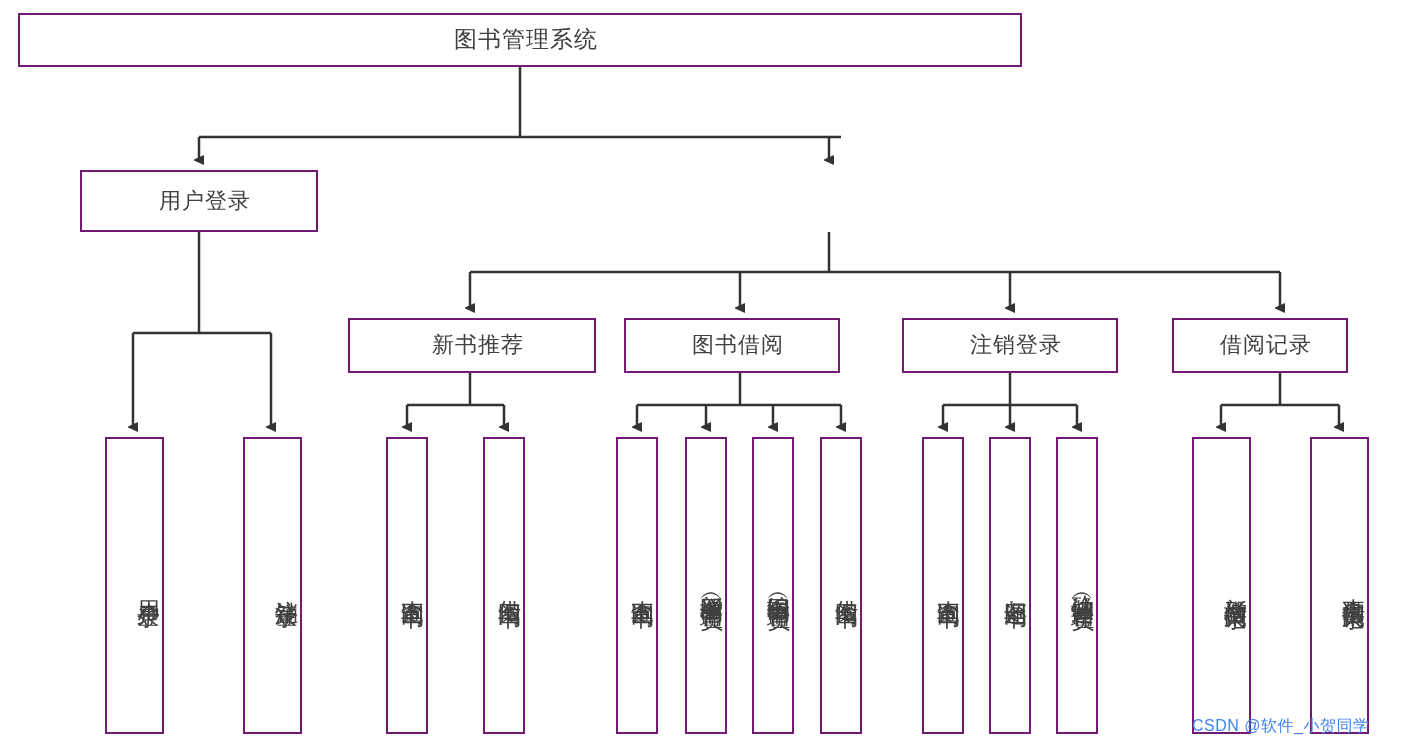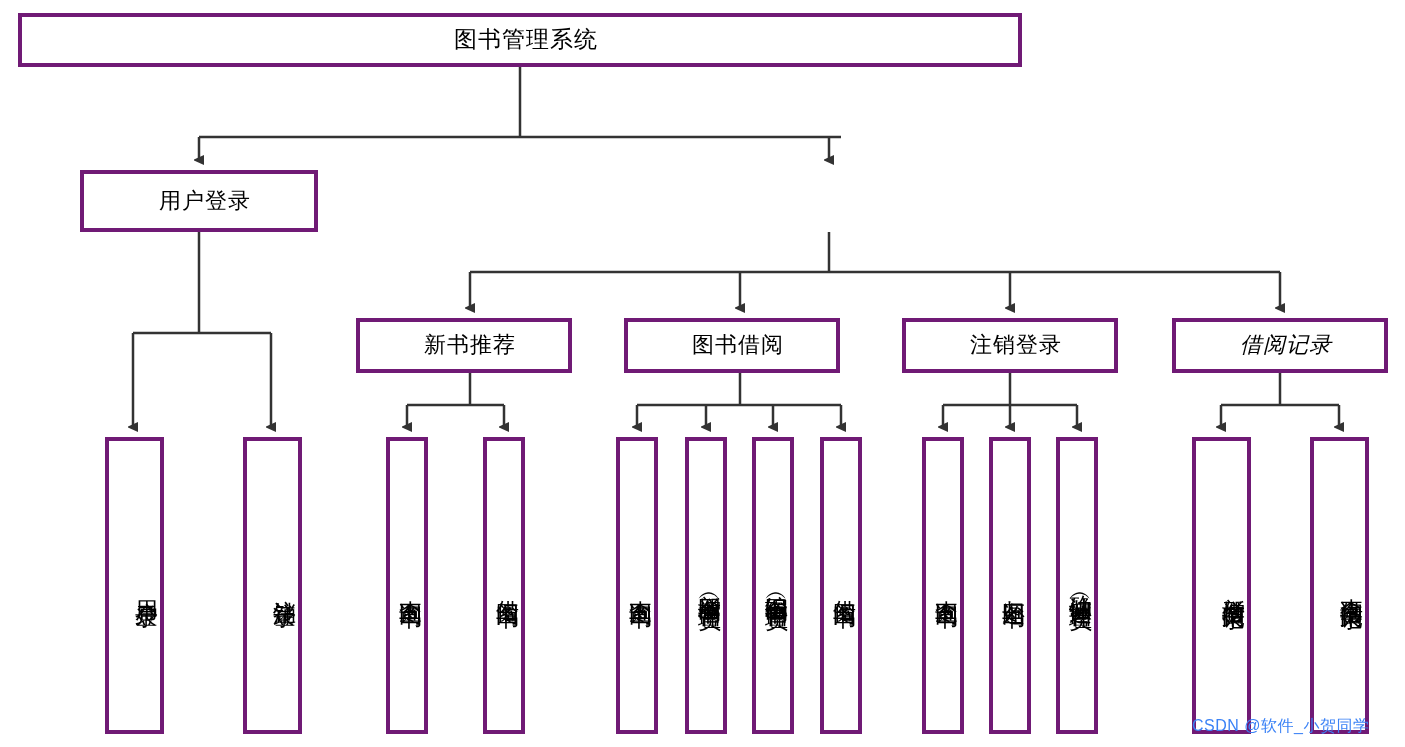--- a/index.html
+++ b/index.html
@@ -21,26 +21,26 @@
     position: absolute;
     left: 0;
     top: 0;
     width: 1405px;
     height: 747px;
     pointer-events: none;
   }
   .node {
     position: absolute;
     box-sizing: border-box;
-    border: 4px solid #701a75;
+    border: 2px solid #701a75;
     background: #ffffff;
     display: flex;
     align-items: center;
     justify-content: center;
-    color: #000000;
+    color: #404040;
     padding-left: 12px;
   }
   .node.horizontal {
     font-size: 22px;
     line-height: 1.2;
     letter-spacing: 1px;
   }
   .node.root {
     font-size: 23px;
   }
@@ -123,24 +123,24 @@
       <path d="M1221,405 L1339,405"></path>
       <path d="M1221,405 L1221,427" marker-end="url(#arrow)"></path>
       <path d="M1339,405 L1339,427" marker-end="url(#arrow)"></path>
     </g>
   </svg>
 
   <div class="node horizontal root" id="node-root" style="left: 18px; top: 13px; width: 1004px; height: 54px;">图书管理系统</div>
 
   <div class="node horizontal" id="node-l2-0" style="left: 80px; top: 170px; width: 238px; height: 62px;">用户登录</div>
 
-  <div class="node horizontal" id="node-l3-0" style="left: 356px; top: 318px; width: 216px; height: 55px; text-align: center;">新书推荐</div>
+  <div class="node horizontal" id="node-l3-0" style="left: 348px; top: 318px; width: 248px; height: 55px; text-align: center;">新书推荐</div>
   <div class="node horizontal" id="node-l3-1" style="left: 624px; top: 318px; width: 216px; height: 55px;">图书借阅</div>
   <div class="node horizontal" id="node-l3-2" style="left: 902px; top: 318px; width: 216px; height: 55px;">注销登录</div>
-  <div class="node horizontal" id="node-l3-3" style="left: 1172px; top: 318px; width: 216px; height: 55px; font-style: italic;">借阅记录</div>
+  <div class="node horizontal" id="node-l3-3" style="left: 1172px; top: 318px; width: 176px; height: 55px;">借阅记录</div>
 
   <div class="node vertical" id="leaf-0" style="left: 105px; top: 437px; width: 59px; height: 297px;">
     <span class="vlabel">用户登录</span>
   </div>
   <div class="node vertical" id="leaf-1" style="left: 243px; top: 437px; width: 59px; height: 297px;">
     <span class="vlabel">注销登录</span>
   </div>
   <div class="node vertical" id="leaf-2" style="left: 386px; top: 437px; width: 42px; height: 297px;">
     <span class="vlabel">查询图书</span>
   </div>

